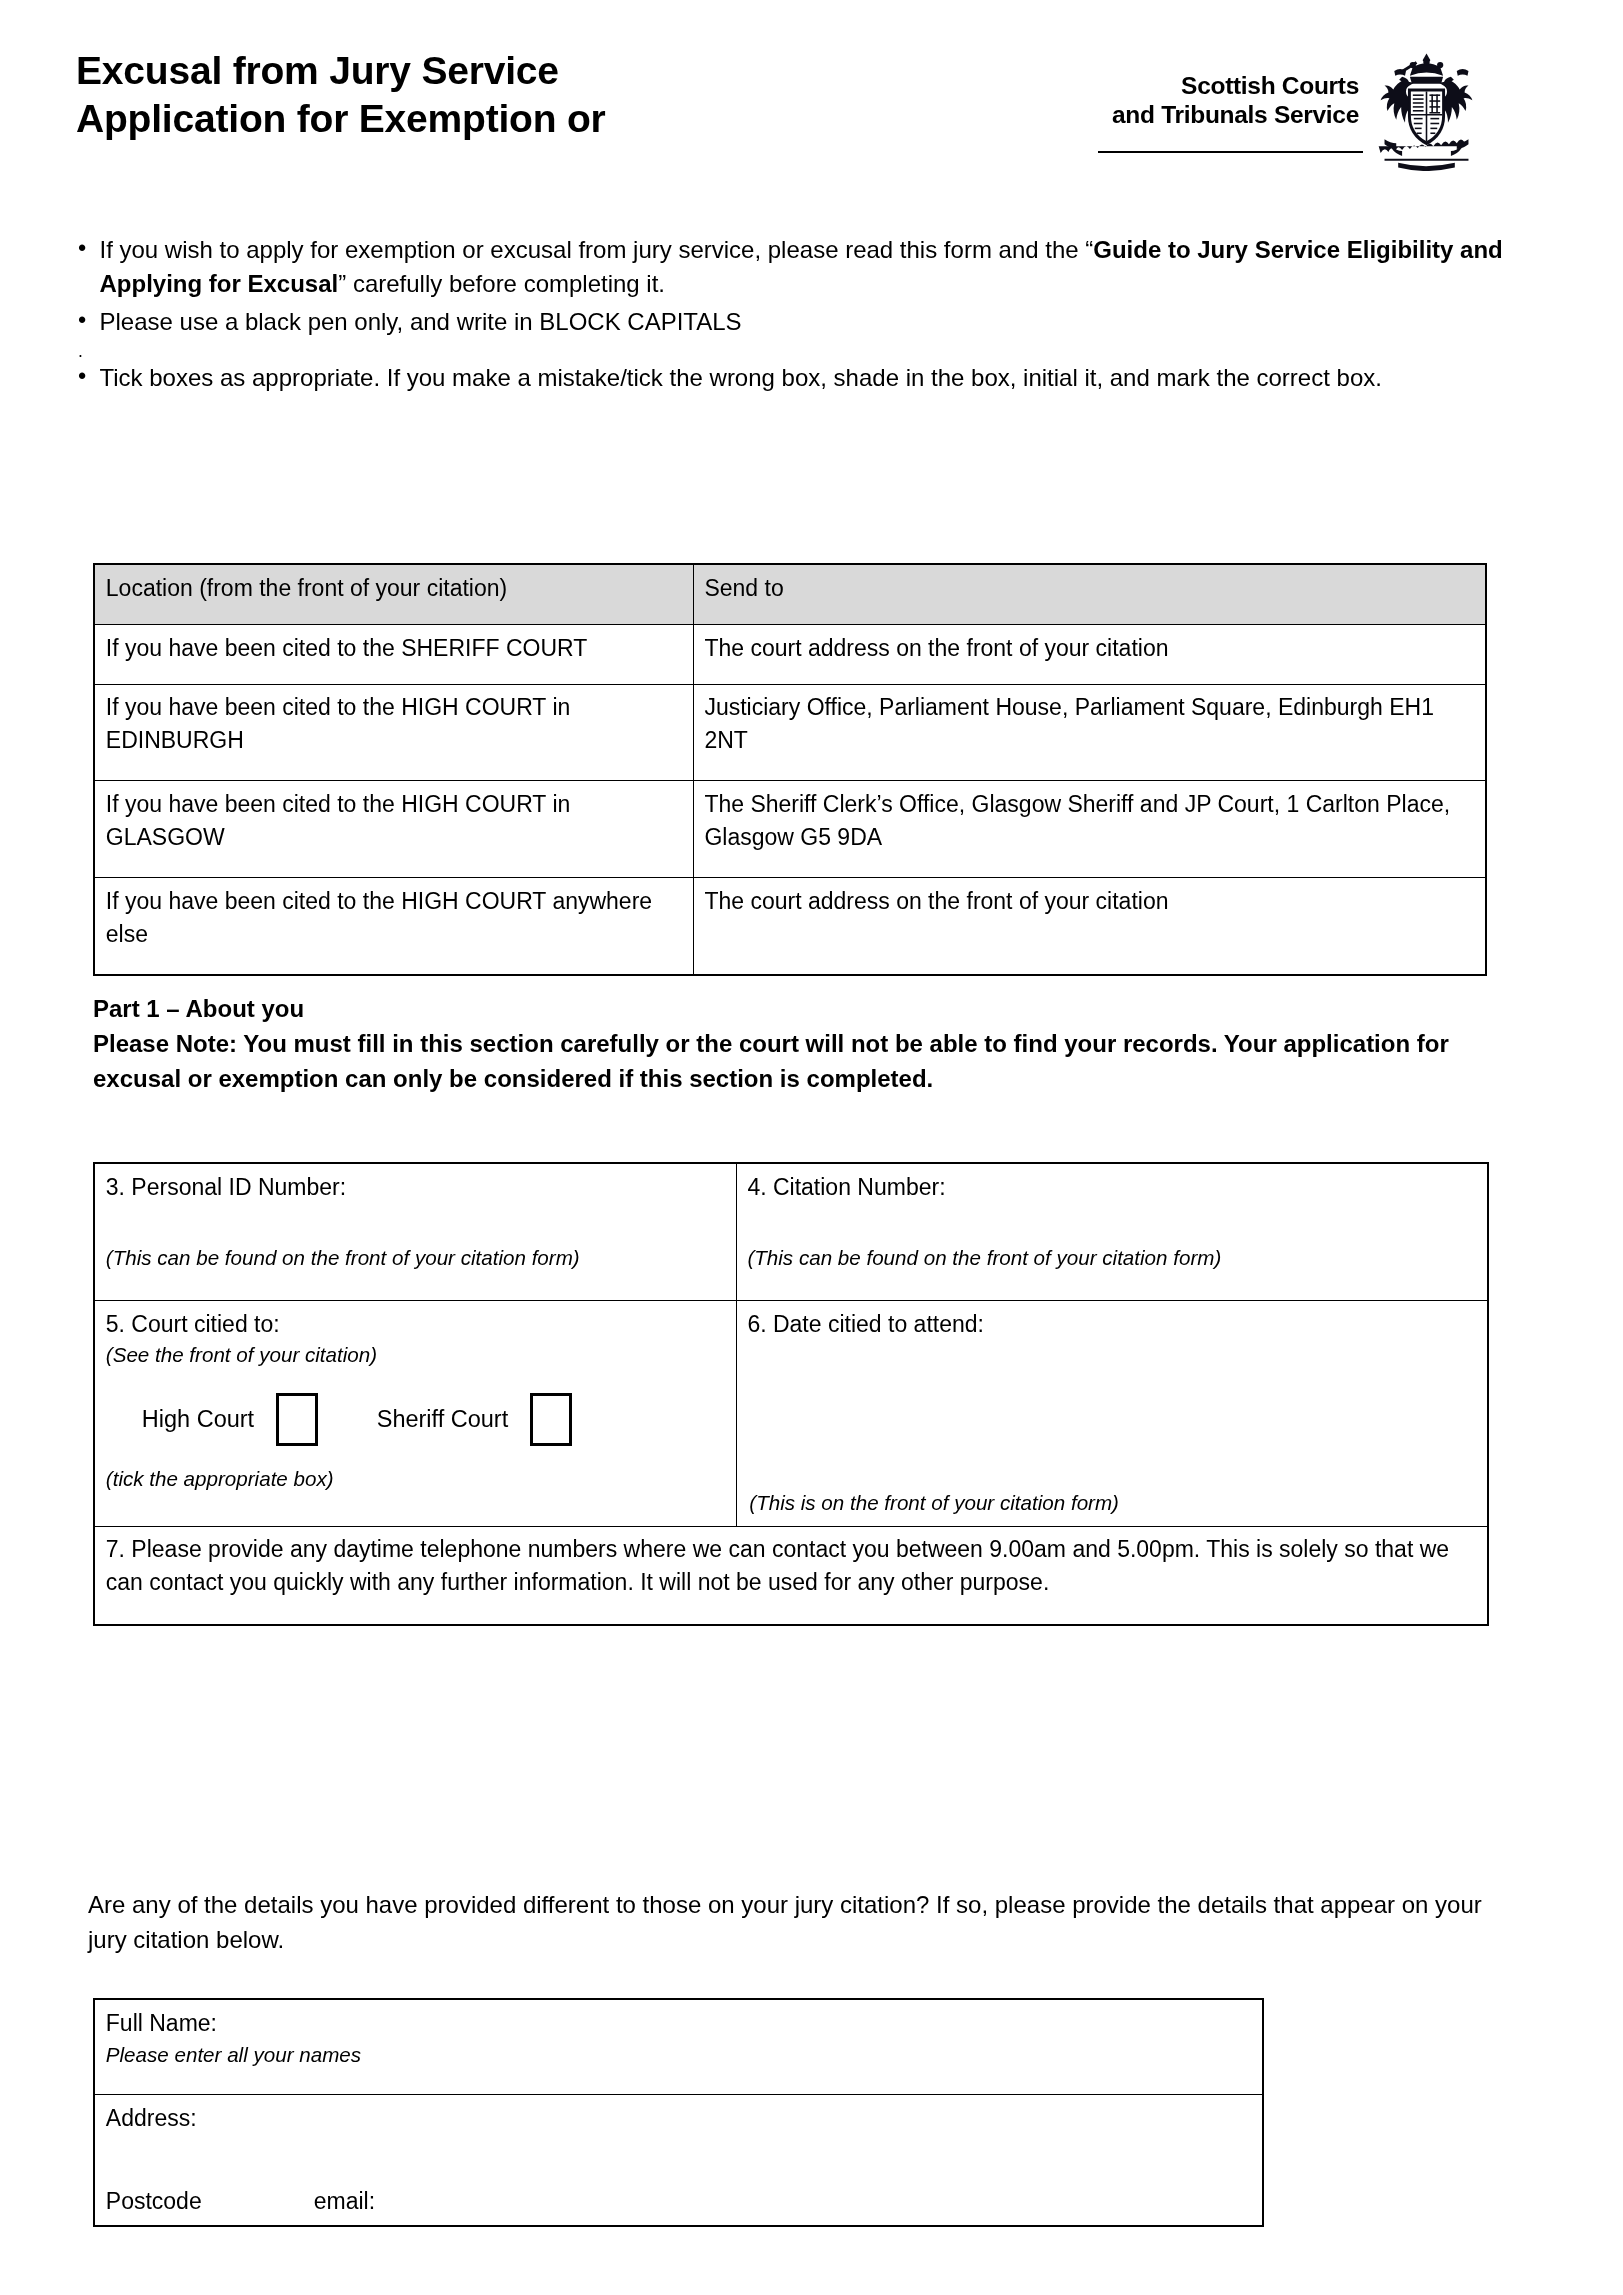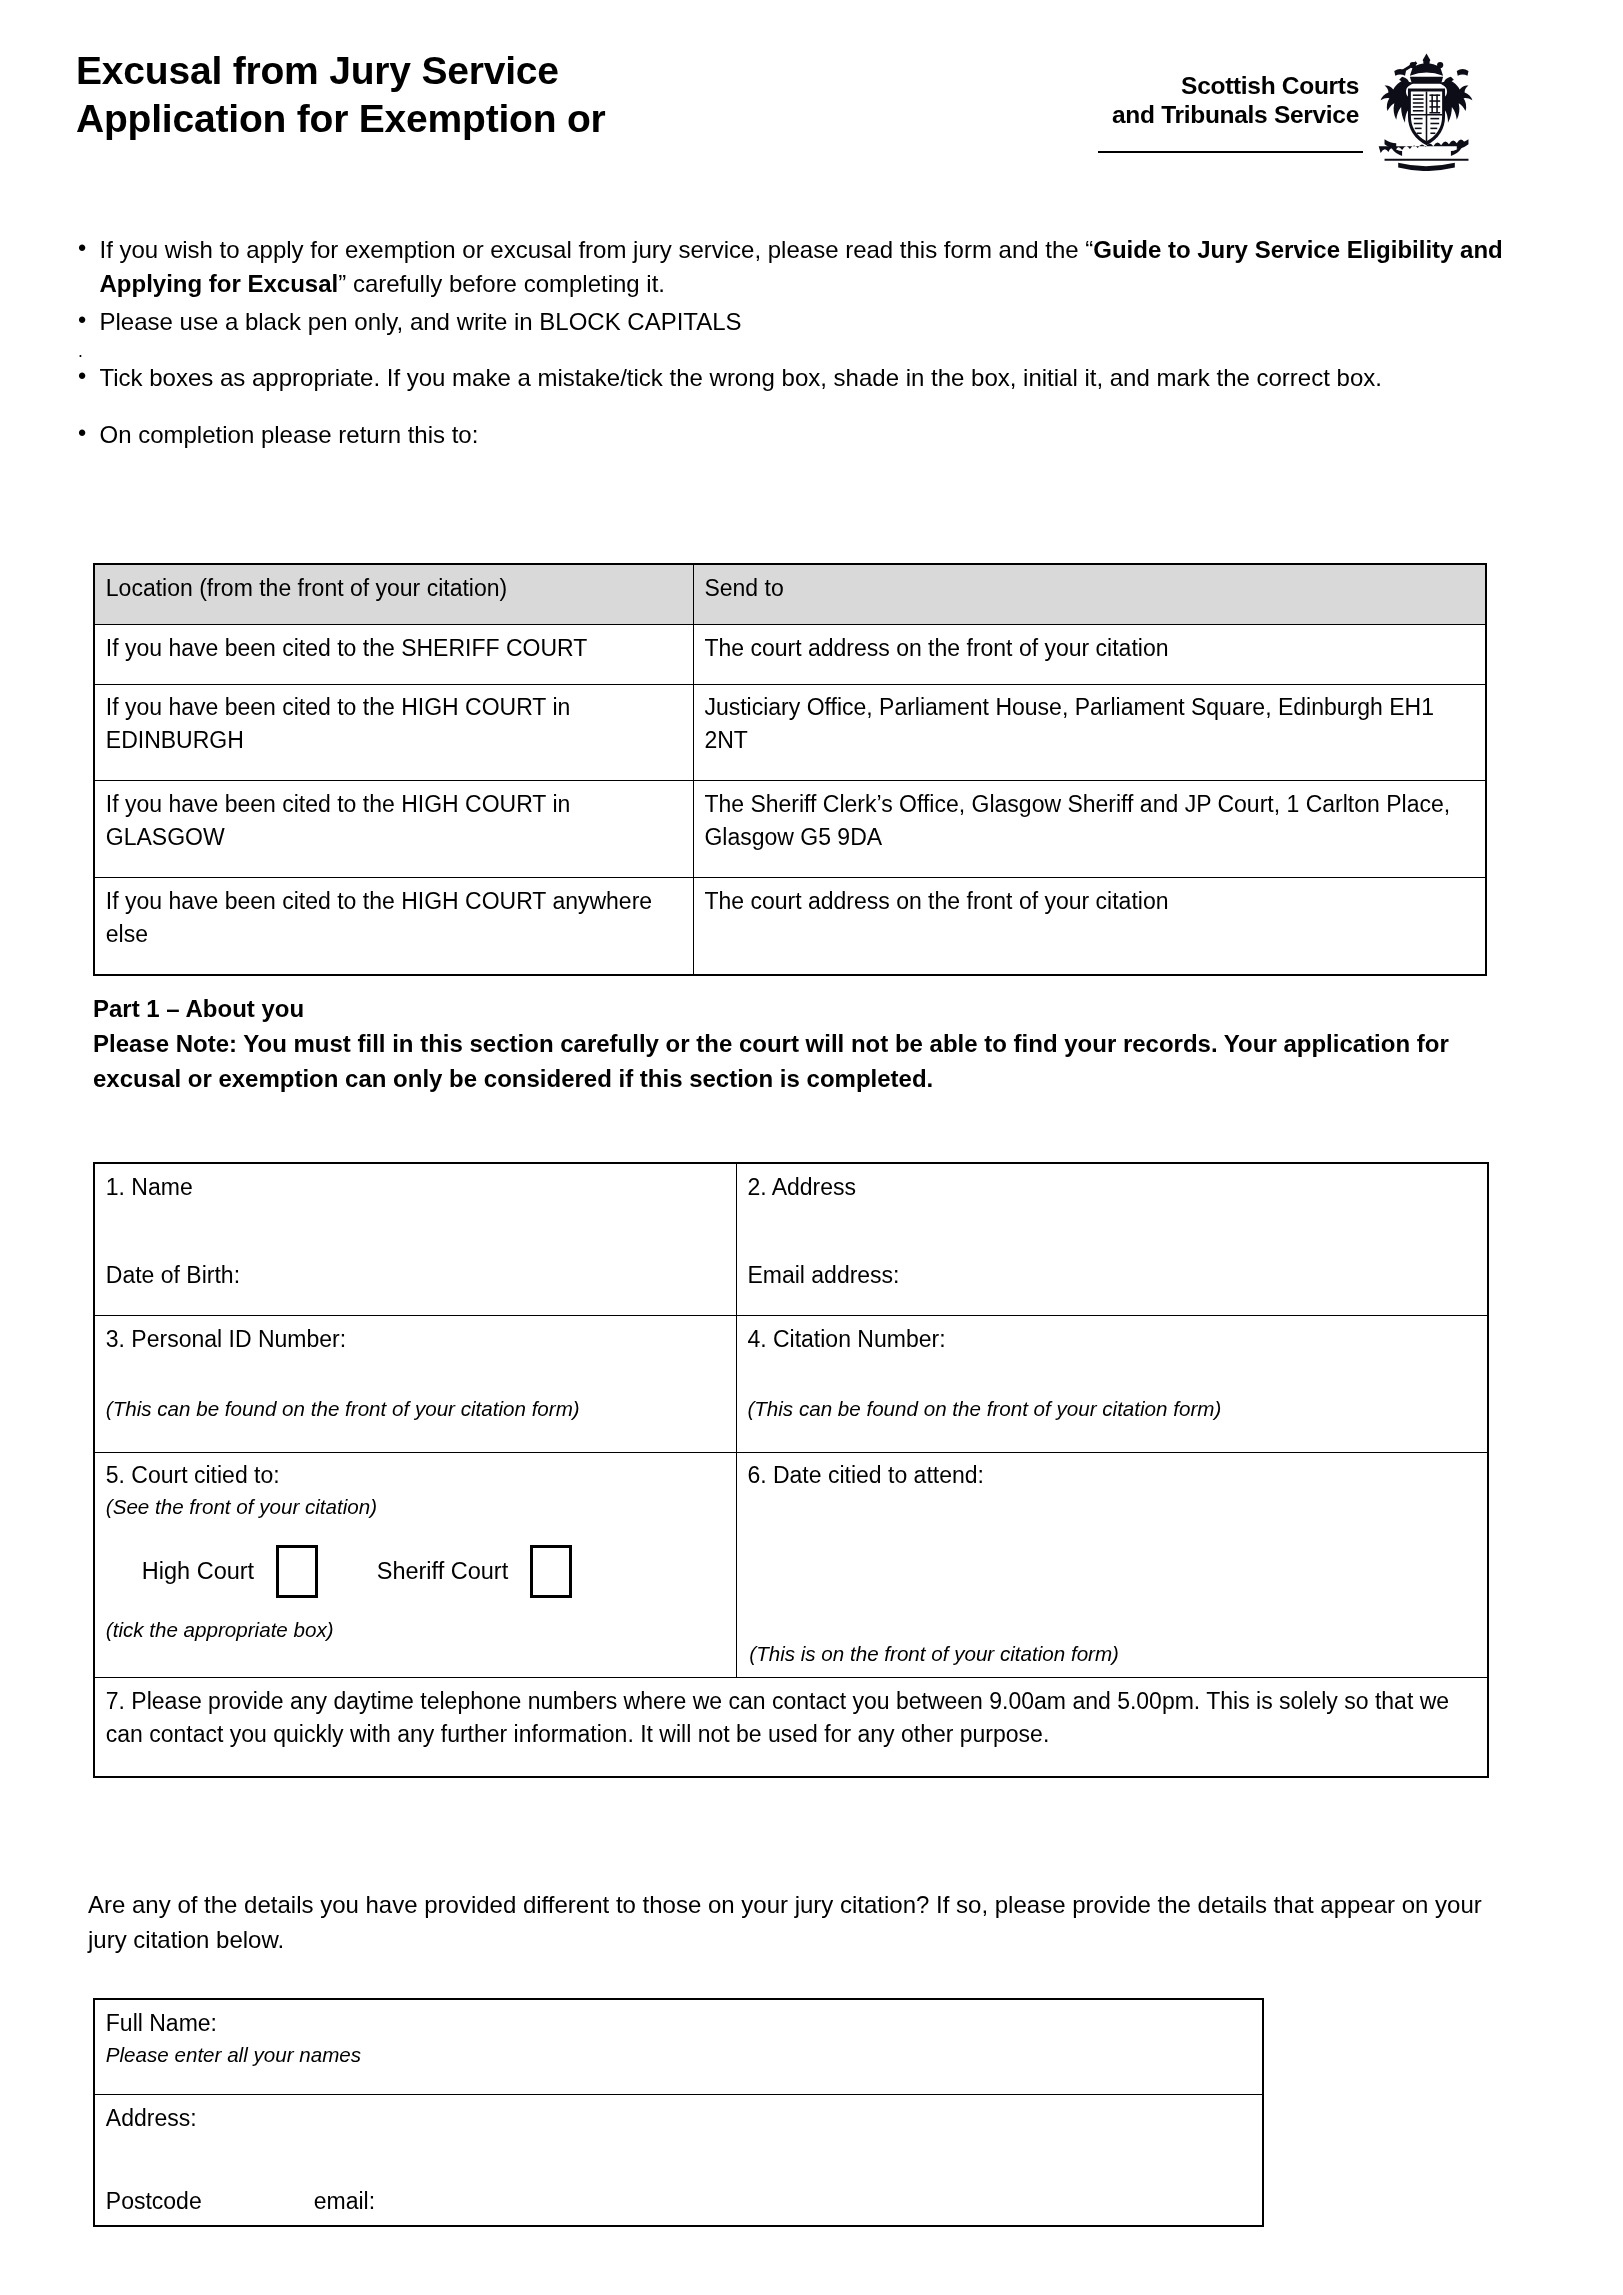--- a/index.html
+++ b/index.html
@@ -320,23 +320,20 @@
     <div class="bullet b1">
       <span>If you wish to apply for exemption or excusal from jury service, please read this form and the “</span><b>Guide to Jury Service Eligibility and Applying for Excusal</b><span>” carefully before completing it.</span>
     </div>
     <div class="bullet b2">
       <span>Please use a black pen only, and write in BLOCK CAPITALS</span>
     </div>
     <div class="stray-dot">.</div>
     <div class="bullet b3">
       <span>Tick boxes as appropriate. If you make a mistake/tick the wrong box, shade in the box, initial it, and mark the correct box.</span>
     </div>
-    <div class="bullet b4">
-      <span>On completion please return this to:</span>
-    </div>
   </div>
 
   <table class="grid table-return">
     <tbody>
         <tr>
       <td class="head c1">Location (from the front of your citation)</td>
       <td class="head">Send to</td>
     </tr>
     <tr>
       <td class="c1">If you have been cited to the SHERIFF COURT</td>
@@ -357,32 +354,20 @@
   </tbody>
     </table>
 
   <div class="part1">
     <div>Part 1 – About you</div>
     <div>Please Note: You must fill in this section carefully or the court will not be able to find your records. Your application for excusal or exemption can only be considered if this section is completed.</div>
   </div>
 
   <table class="grid table-form">
     <tbody>
-        <tr>
-      <td class="col1 cell-name">
-        <div>1. Name</div>
-        <div class="spacer-lg"></div>
-        <div>Date of Birth:</div>
-      </td>
-      <td class="cell-name">
-        <div>2. Address</div>
-        <div class="spacer-lg"></div>
-        <div>Email address:</div>
-      </td>
-    </tr>
 
     <tr>
       <td class="col1 cell-idnum">
         <div>3. Personal ID Number:</div>
         <div class="spacer-md"></div>
         <div class="note-i">(This can be found on the front of your citation form)</div>
       </td>
       <td class="cell-idnum">
         <div>4. Citation Number:</div>
         <div class="spacer-md"></div>

